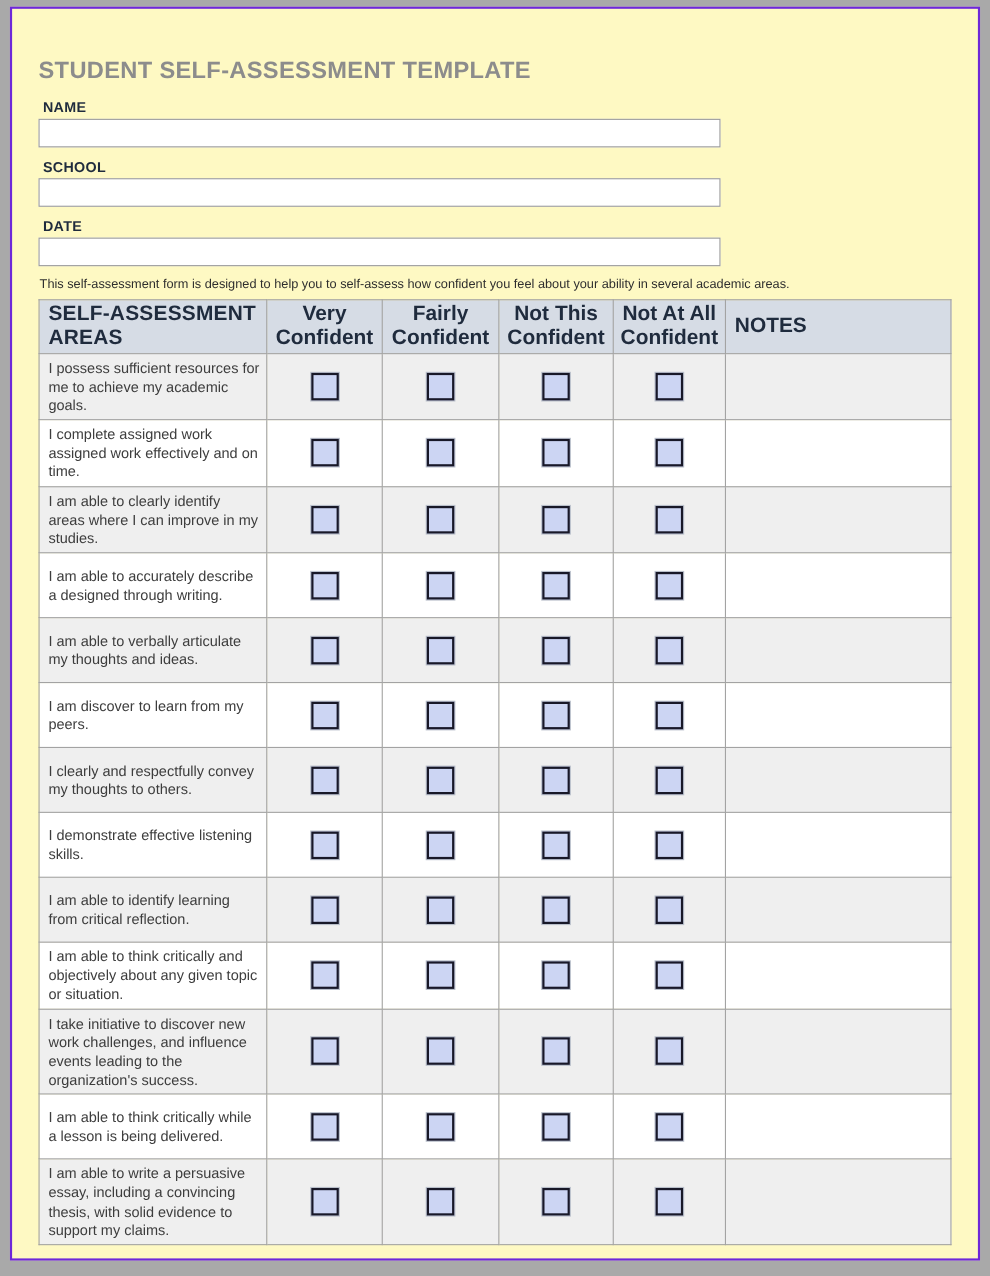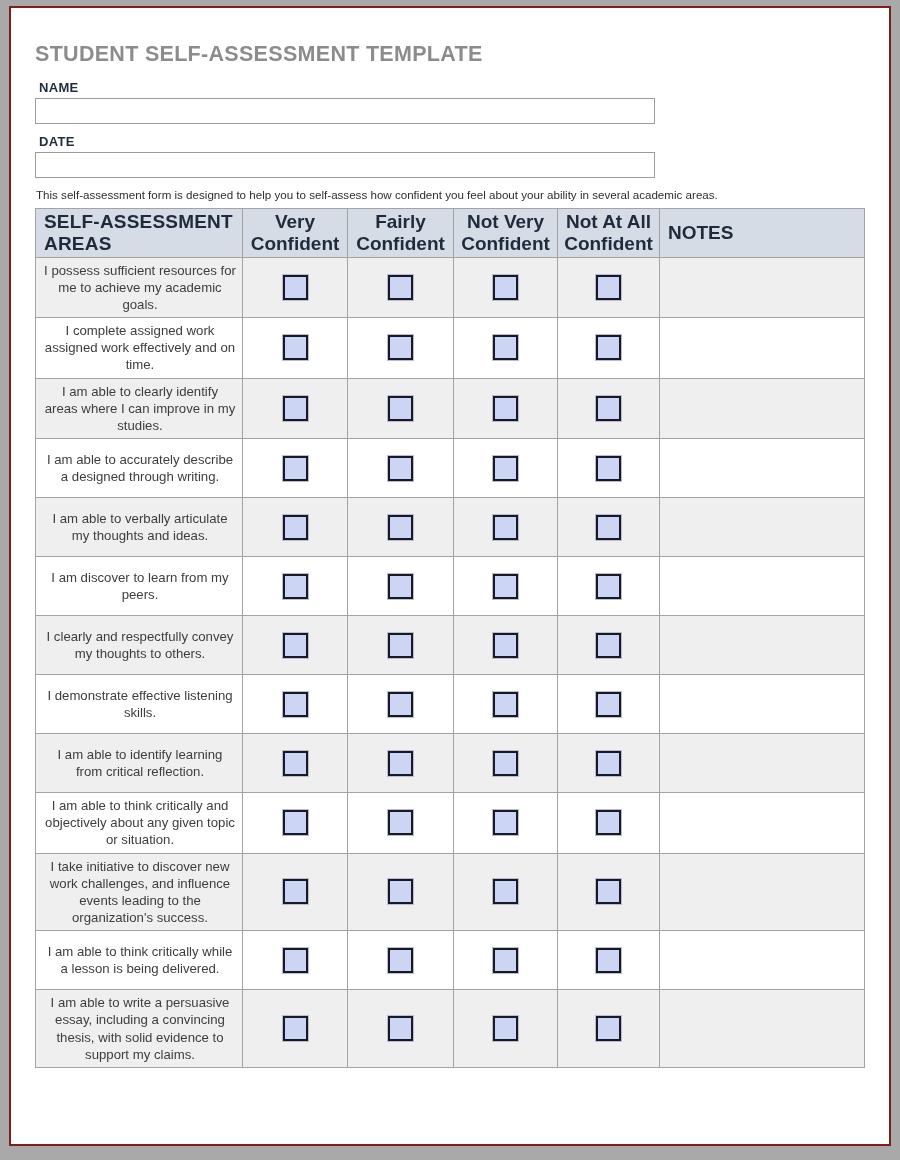--- a/index.html
+++ b/index.html
@@ -9,23 +9,23 @@
     background:#a9a9a9;
     font-family:"Liberation Sans", sans-serif;
   }
   .frame {
     width:900px; height:1160px;
     padding:6px 9px 14px 9px;
     background:#a9a9a9;
   }
   .page {
     width:100%; height:100%;
-    background:#ffffff;
-    border:2px solid #7f1d1d;
-    padding:34px 24px 0 24px;
+    background:#fef9c3;
+    border:2px solid #6d28d9;
+    padding:44px 24px 0 24px;
     overflow:hidden;
   }
   .title {
     font-size:21.5px;
     font-weight:bold;
     color:#8c8c8c;
     letter-spacing:0.3px;
     margin:0 0 13px 0;
   }
   .field { margin-bottom:10px; }
@@ -62,21 +62,21 @@
     color:#1f2b3d;
     font-size:19px;
     font-weight:bold;
     height:37px;
     padding:2px 4px;
     line-height:1.15;
   }
   .assessment th.areas-h  { text-align:left; padding-left:8px; letter-spacing:0.2px; }
   .assessment th.opt-h    { text-align:center;margin-left:40px; }
   .assessment th.notes-h  { text-align:left; padding-left:8px; }
-  .assessment tbody tr { height:59px;text-align:center; }
+  .assessment tbody tr { height:59px; }
   .assessment tbody tr:nth-child(odd) { background:#efefef; }
   .assessment tbody tr:nth-child(even){ background:#ffffff; }
   td.area {
     padding:4px 6px 4px 8px;
     font-size:13.2px;
     color:#3d3d3d;
     line-height:1.3;
     vertical-align:middle;
   }
   td.cb { vertical-align:middle; text-align:center; }
@@ -96,20 +96,24 @@
 <div class="frame">
   <div class="page">
 
     <h1 class="title">STUDENT SELF-ASSESSMENT TEMPLATE</h1>
 
     <div class="field">
       <div class="field-label">NAME</div>
       <input class="field-input" type="text" value="" style="">
     </div>
 
+    <div class="field">
+      <div class="field-label">SCHOOL</div>
+      <input class="field-input" type="text" value="" style="">
+    </div>
 
     <div class="field">
       <div class="field-label">DATE</div>
       <input class="field-input" type="text" value="" style="">
     </div>
 
     <p class="description">This self-assessment form is designed to help you to self-assess how confident you feel about your ability in several academic areas.</p>
 
     <table class="assessment">
       <colgroup>
@@ -118,21 +122,21 @@
         <col style="width:106px">
         <col style="width:104px">
         <col style="width:102px">
         <col style="width:205px">
       </colgroup>
       <thead>
         <tr>
           <th class="areas-h">SELF-ASSESSMENT AREAS</th>
           <th class="opt-h">Very Confident</th>
           <th class="opt-h">Fairly Confident</th>
-          <th class="opt-h">Not Very Confident</th>
+          <th class="opt-h">Not This Confident</th>
           <th class="opt-h">Not At All Confident</th>
           <th class="notes-h">NOTES</th>
         </tr>
       </thead>
       <tbody>
           <tr>
     <td class="area">
       <span>I possess sufficient resources for me to achieve my academic goals.</span>
     </td>
     <td class="cb">

